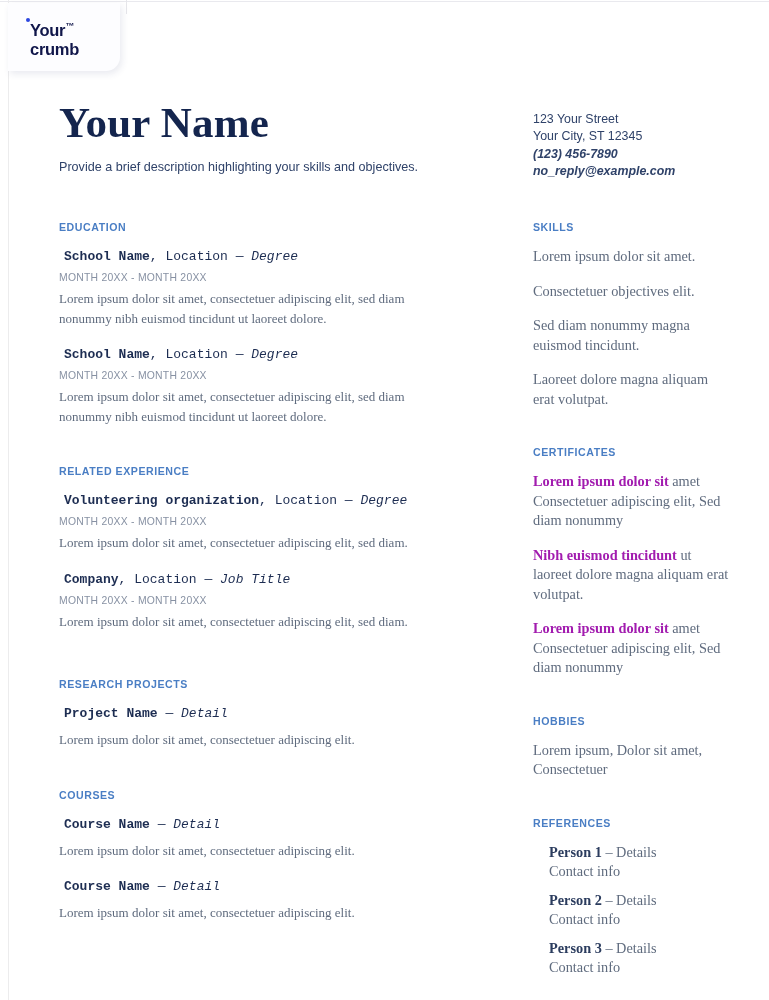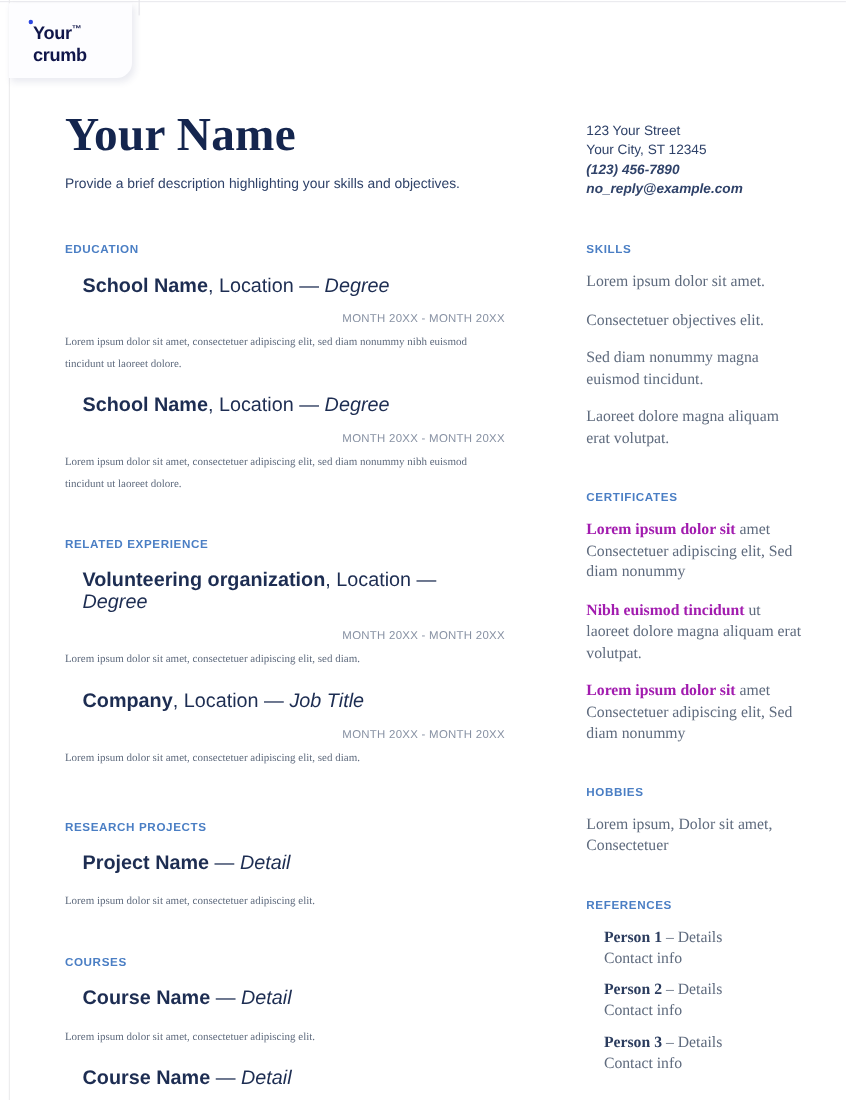--- a/index.html
+++ b/index.html
@@ -139,40 +139,39 @@
     font-size: 10.6px;
     letter-spacing: 0.55px;
     color: #4a7ec4;
     text-transform: uppercase;
     margin: 0 0 14px 0;
   }
 
   
   .entry { margin-bottom: 17px; }
   .entry-title {
-    font-family: Liberation Sans, sans-serif;
-    font-size: 18px;
+    font-family: Liberation Mono, monospace;
+    font-size: 13px;
     line-height: 20px;
     color: #1d2d52;
-    margin: 16px;
+    margin: 5px;
   }
   .entry-title .t-bold { font-weight: bold; }
   .entry-title .t-reg { font-weight: normal; }
   .entry-title .t-ital { font-style: italic; }
   .entry-dates {
     font-family: "Liberation Sans", sans-serif;
     font-size: 10.4px;
     letter-spacing: 0.25px;
     color: #8791a3;
     margin: 4px 0 0 0;
-    text-align: right;
   }
   .entry-desc {
     font-family: "Liberation Serif", serif;
-    font-size: 10px;
+    font-size: 13px;
     line-height: 19.5px;
     color: #5f6b7e;
     margin: 6px 0 0 0;
   }
 
   .gap-lg { height: 30px; }
   .gap-md { height: 22px; }
 
   
   .r-item {

